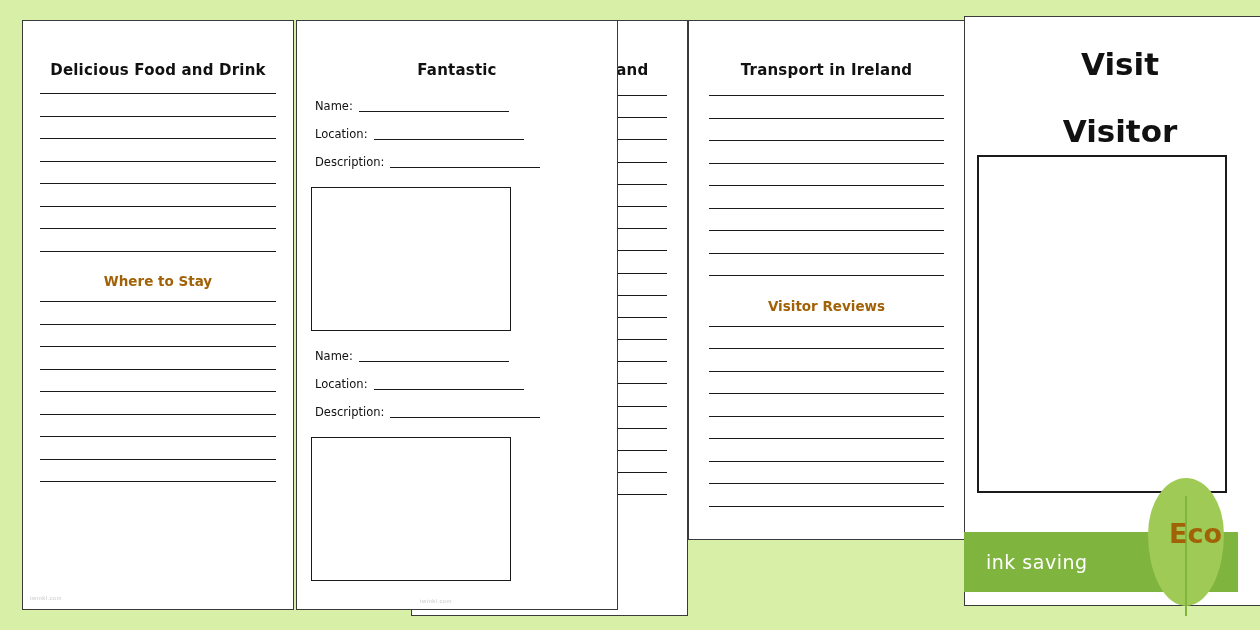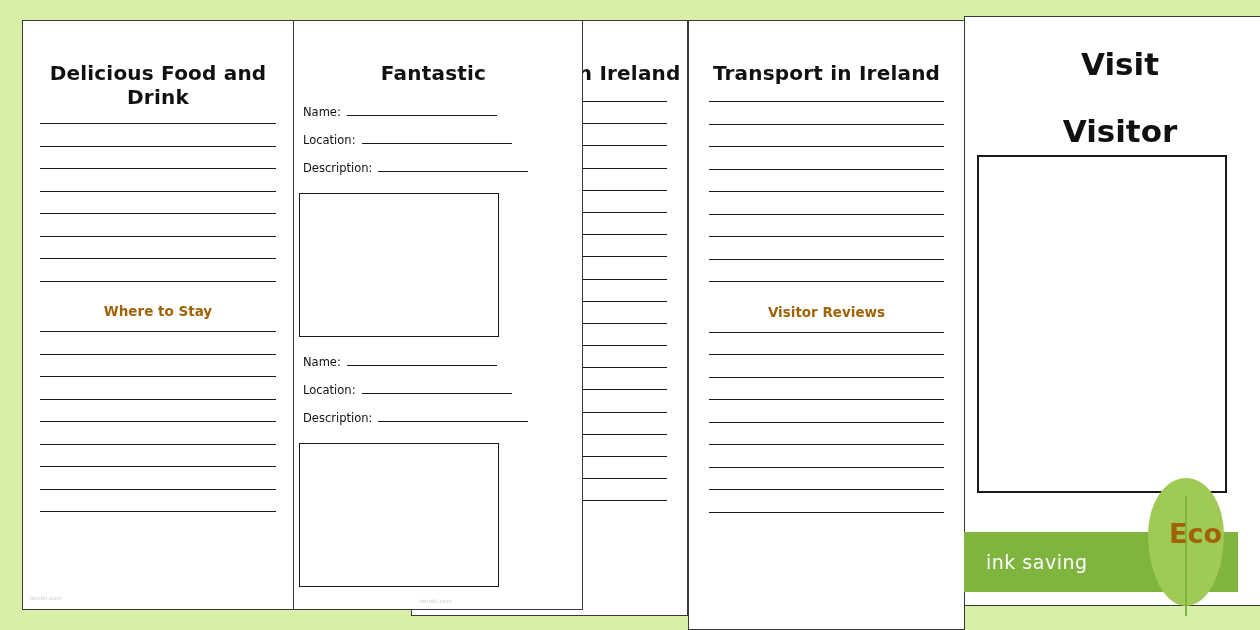--- a/index.html
+++ b/index.html
@@ -25,30 +25,30 @@
   .panel {
     position: absolute;
     background: #ffffff;
     border: 1px solid #3a3a3a;
     box-sizing: border-box;
     overflow: hidden;
   }
 
   
   #panel-1 { left: 22px;  top: 20px;  width: 272px; height: 590px; z-index: 6; }
-  #panel-2 { left: 284px; top: 20px;  width: 299px; height: 590px; z-index: 5; }
+  #panel-2 { left: 296px; top: 20px;  width: 322px; height: 590px; z-index: 5; }
   #panel-3 { left: 411px; top: 20px;  width: 277px; height: 596px; z-index: 4; }
-  #panel-4 { left: 688px; top: 20px;  width: 277px; height: 610px; z-index: 3; }
+  #panel-4 { left: 688px; top: 20px;  width: 277px; height: 520px; z-index: 3; }
   #panel-5 { left: 964px; top: 16px;  width: 312px; height: 590px; z-index: 2; }
 
   .panel-title {
     text-align: center;
     font-family: "DejaVu Sans", sans-serif;
     font-weight: bold;
-    font-size: 20px;
+    font-size: 15px;
     color: #111;
     letter-spacing: 0.2px;
     margin: 0;
     padding: 0;
   }
 
   .section-title {
     text-align: center;
     font-family: "DejaVu Sans", sans-serif;
     font-weight: bold;
@@ -75,21 +75,21 @@
   #panel-1 .rules-b .rule { margin-bottom: 21.5px; }
 
   
   #panel-2 .p2-title { margin-top: 40px; }
   .field-row {
     font-family: "DejaVu Sans", sans-serif;
     font-size: 11.5px;
     color: #111;
     margin: 0 0 0 18px;
     display: flex;
-    align-items: flex-start;
+    align-items: center;
     white-space: nowrap;
   }
   .field-row .flabel { margin-right: 6px; }
   .field-row .fline {
     display: inline-block;
     width: 150px;
     border-bottom: 1.5px solid #1a1a1a;
     height: 10px;
   }
   .img-box {

